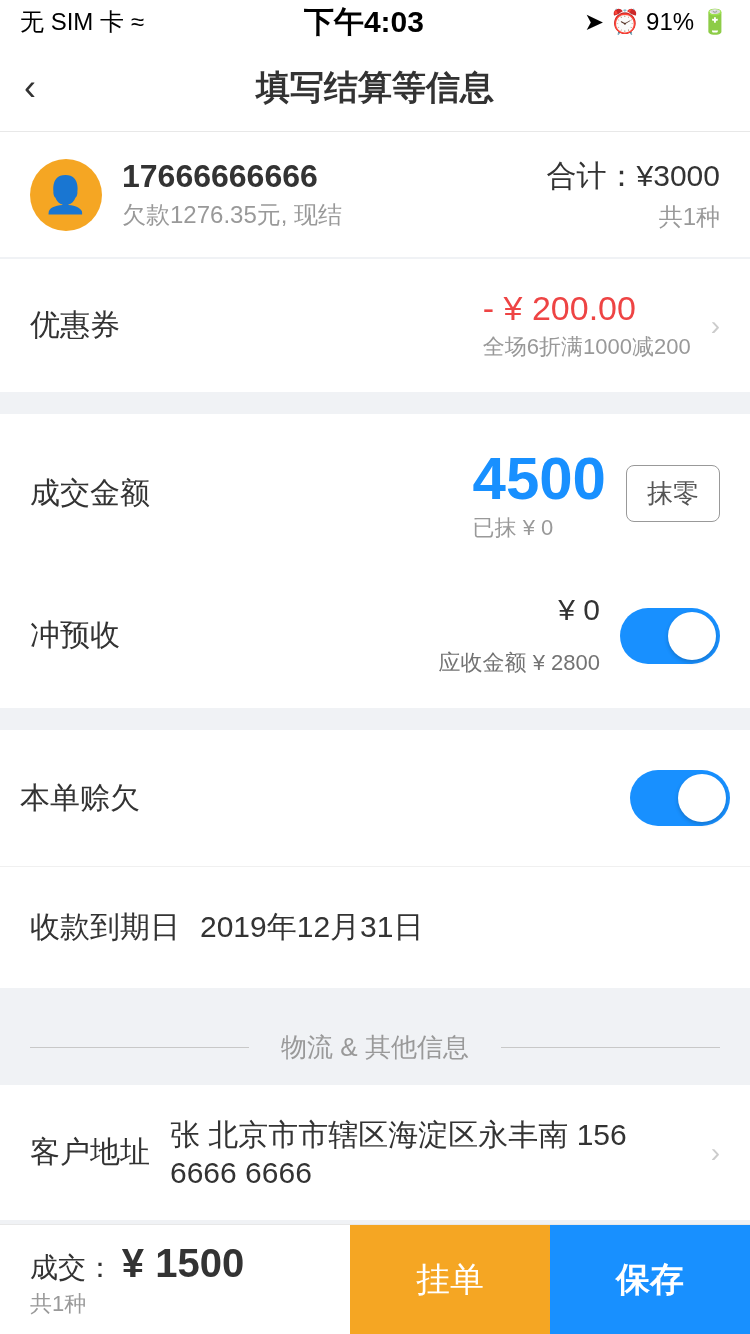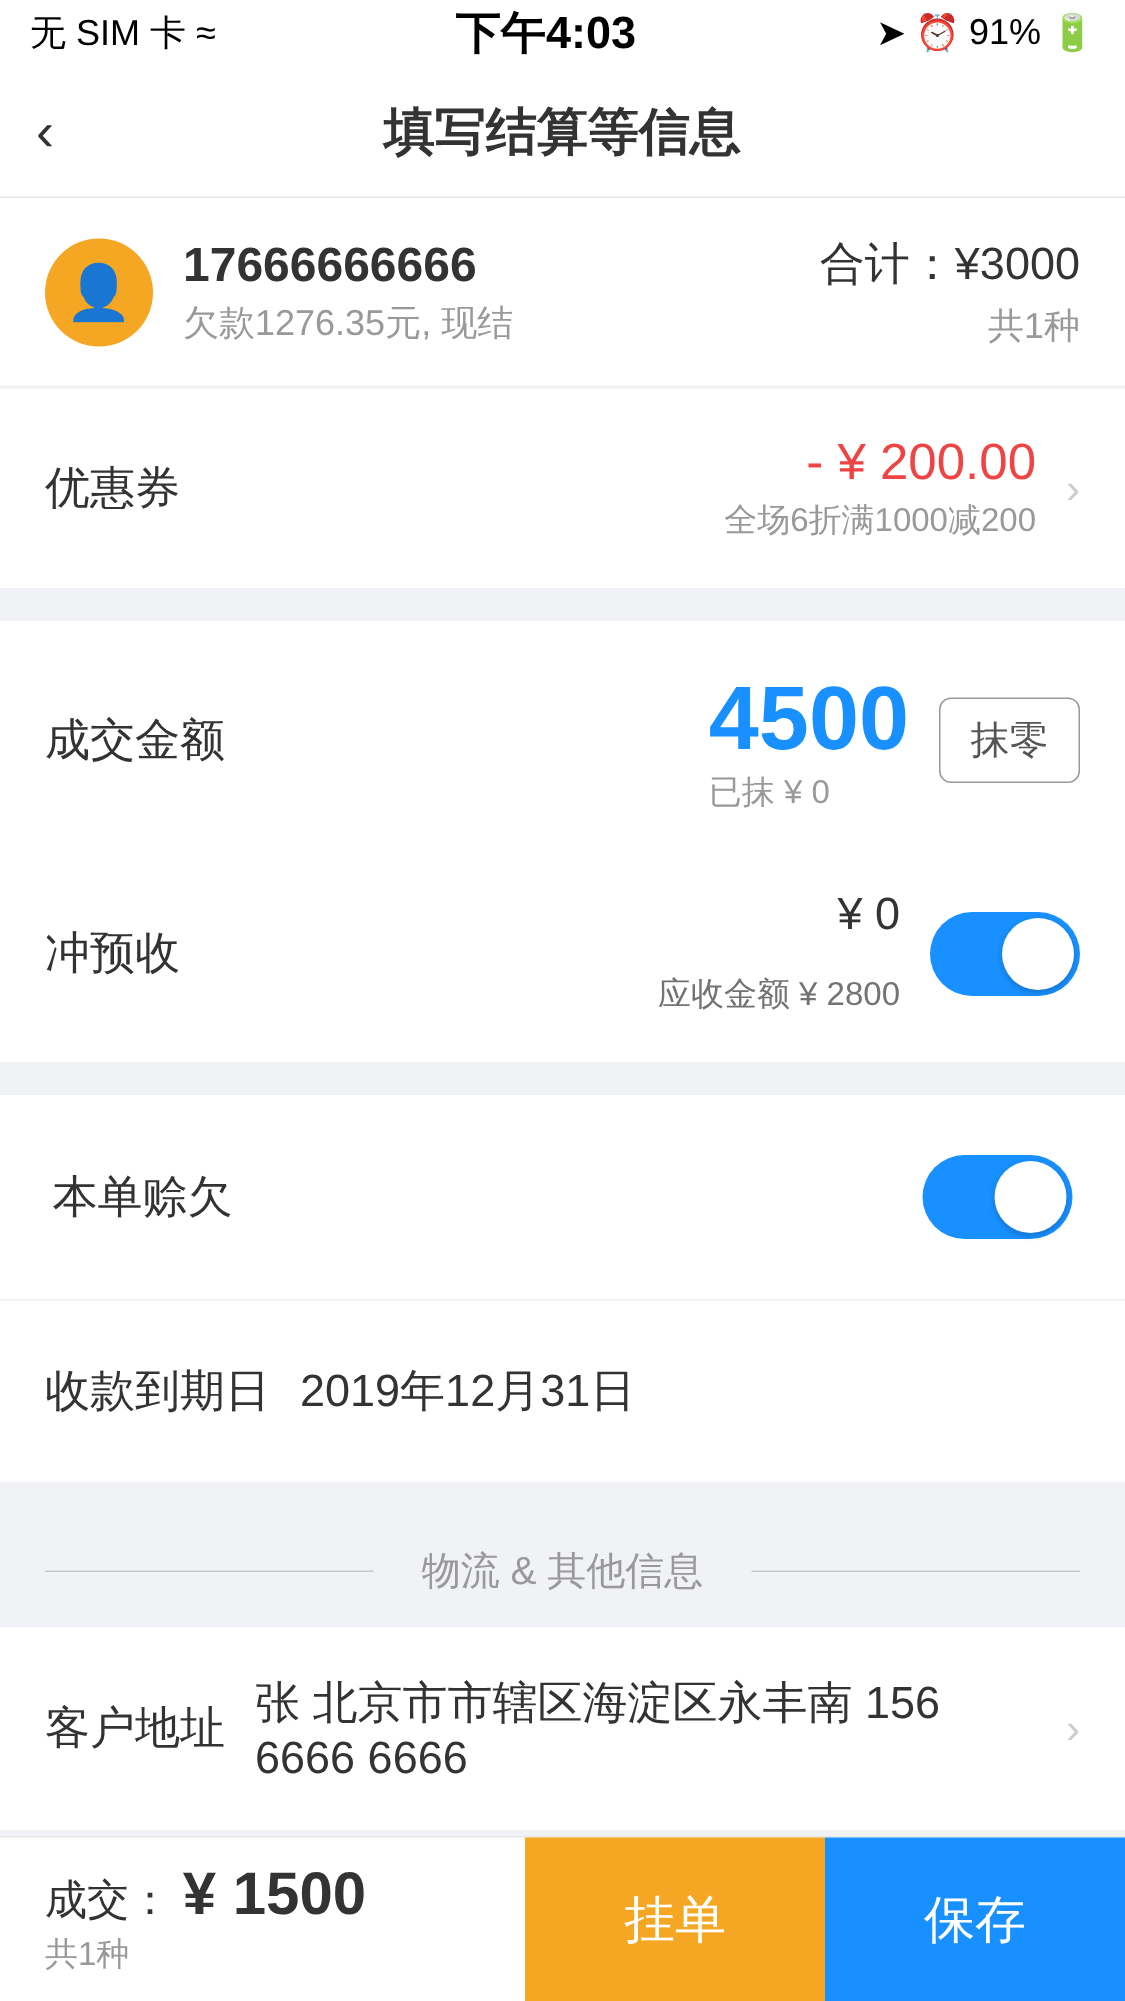--- a/index.html
+++ b/index.html
@@ -173,21 +173,21 @@
     .divider-section {
       height: 20px;
       background: #f0f2f5;
     }
 
     
     .debt-row {
       display: flex;
       align-items: center;
       justify-content: space-between;
-      padding: 40px 35px;
+      padding: 40px 20px;
       background: #fff;
     }
 
     
     .date-row {
       display: flex;
       align-items: center;
       padding: 40px 30px;
       background: #fff;
       gap: 20px;
@@ -265,21 +265,21 @@
     }
     .bottom-btn-save {
       width: 200px;
       height: 110px;
       background: #1890ff;
       display: flex;
       align-items: center;
       justify-content: center;
       font-size: 34px;
       color: #fff;
-      font-weight: 400;
+      font-weight: 700;
       cursor: pointer;
     }
   </style>
 </head>
 <body>
 
 <div class="status-bar">
   <div class="status-left">
     <span>无 SIM 卡  ≈</span>
   </div>
@@ -312,21 +312,21 @@
       <span>合计：</span><span>¥3000</span>
     </div>
     <div class="user-count">共1种</div>
   </div>
 </div>
 
 <div class="section">
   <div class="row">
     <span class="row-label">优惠券</span>
     <div style="display:flex;align-items:center;gap:10px;">
-      <div style="text-align:right;margin-left:47px;">
+      <div style="margin-left:47px;">
         <div class="row-value-discount">- ¥ 200.00</div>
         <div class="row-value-sub">全场6折满1000减200</div>
       </div>
       <span class="chevron-icon">›</span>
     </div>
   </div>
 </div>
 
 <div class="divider-section"></div>
 

